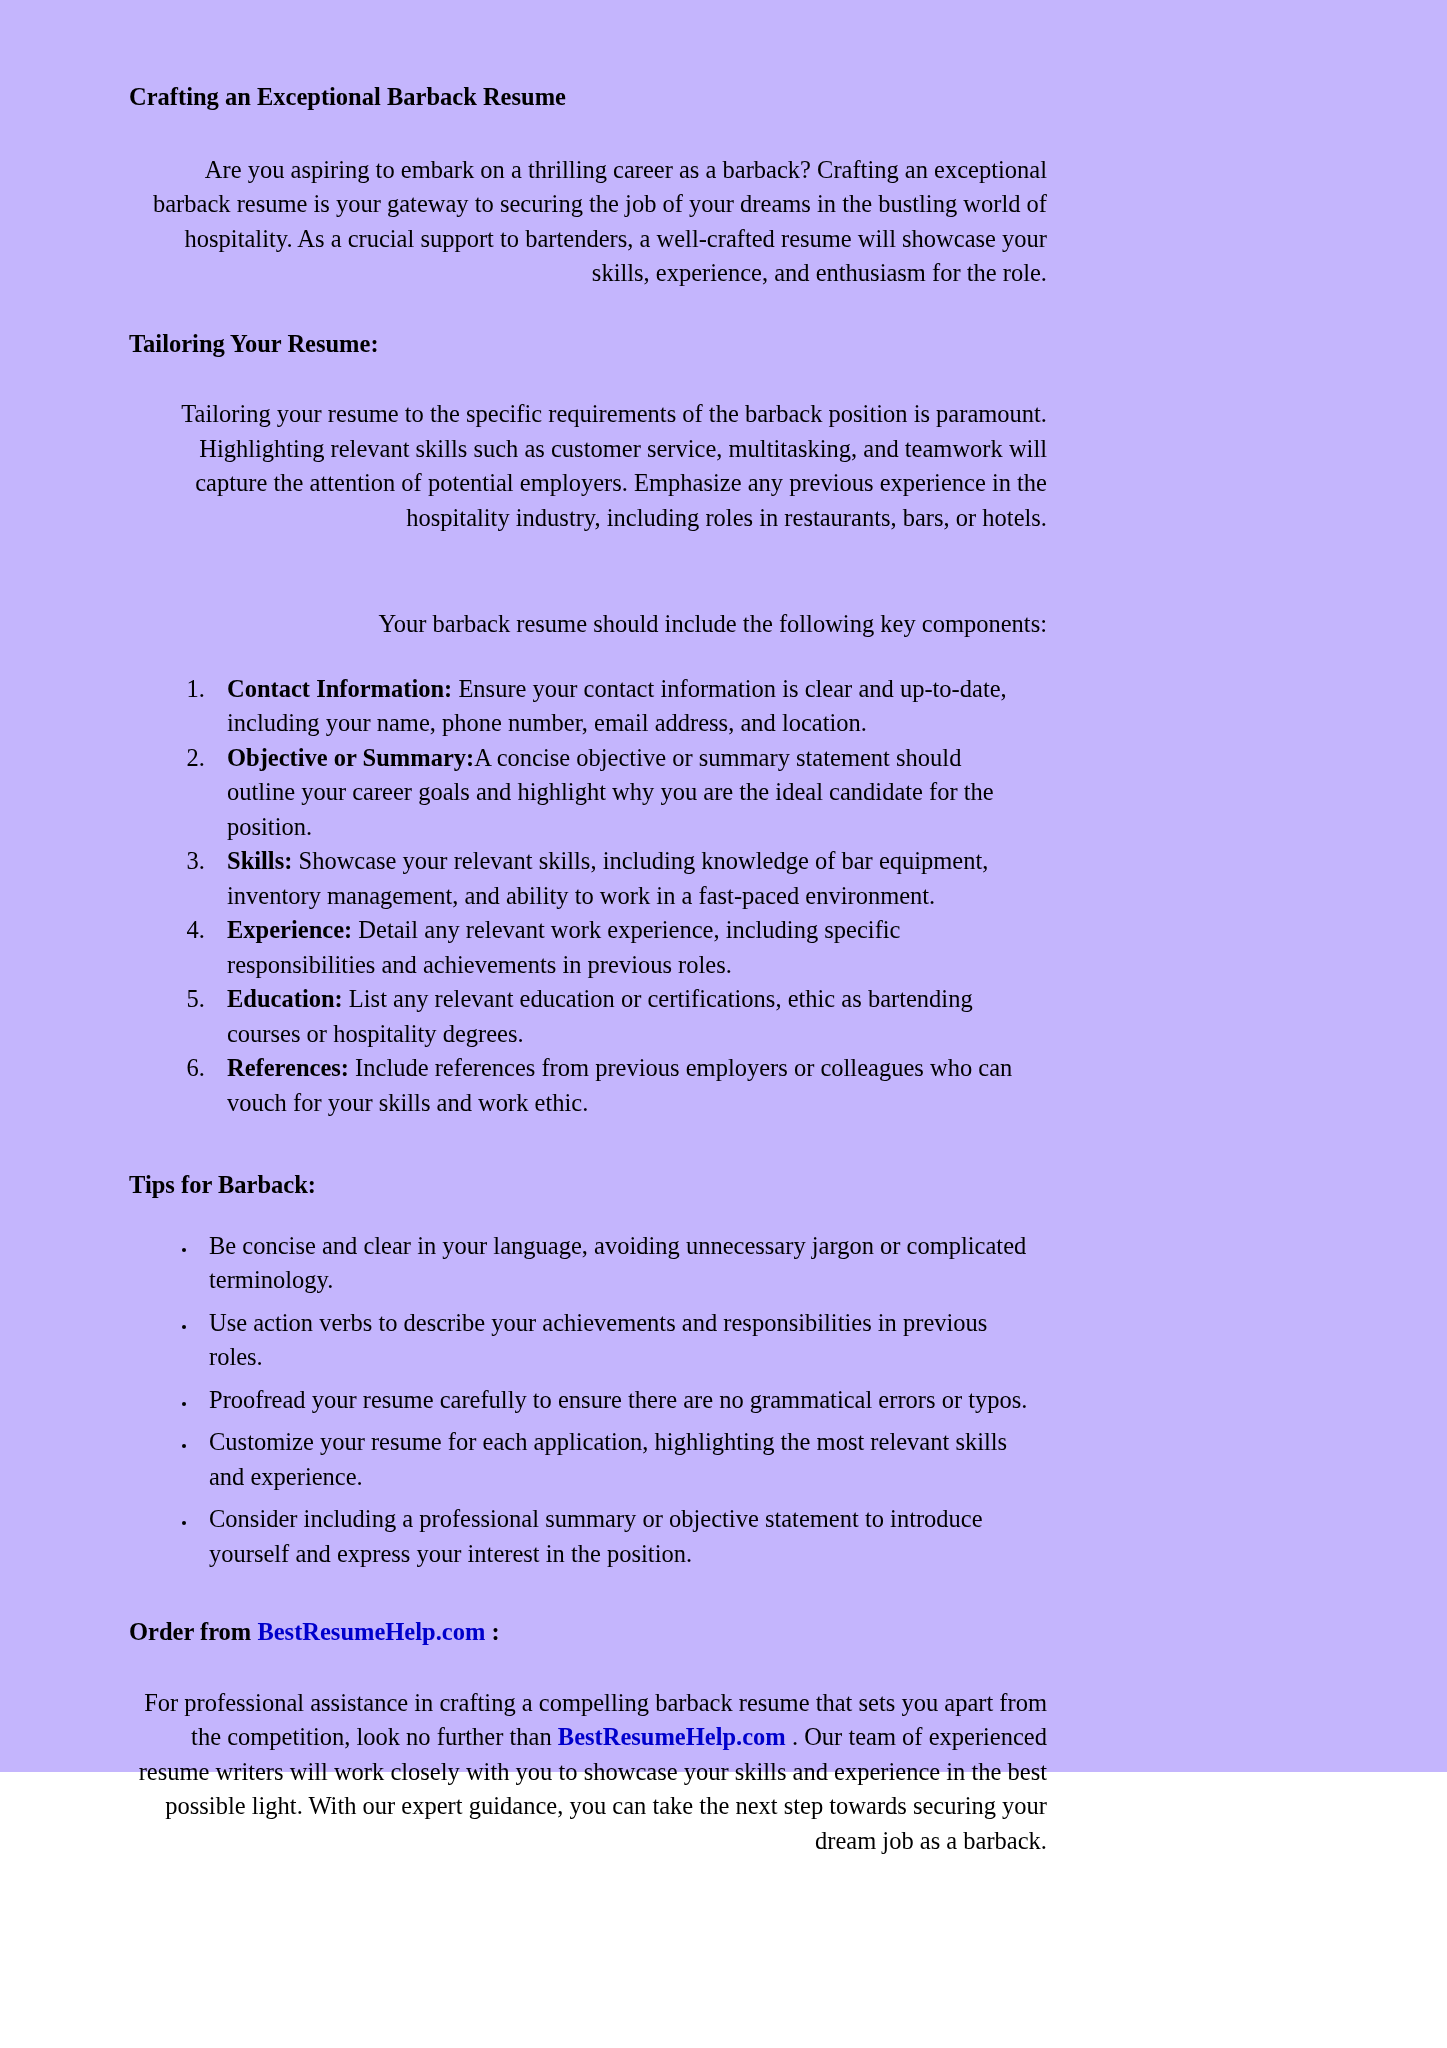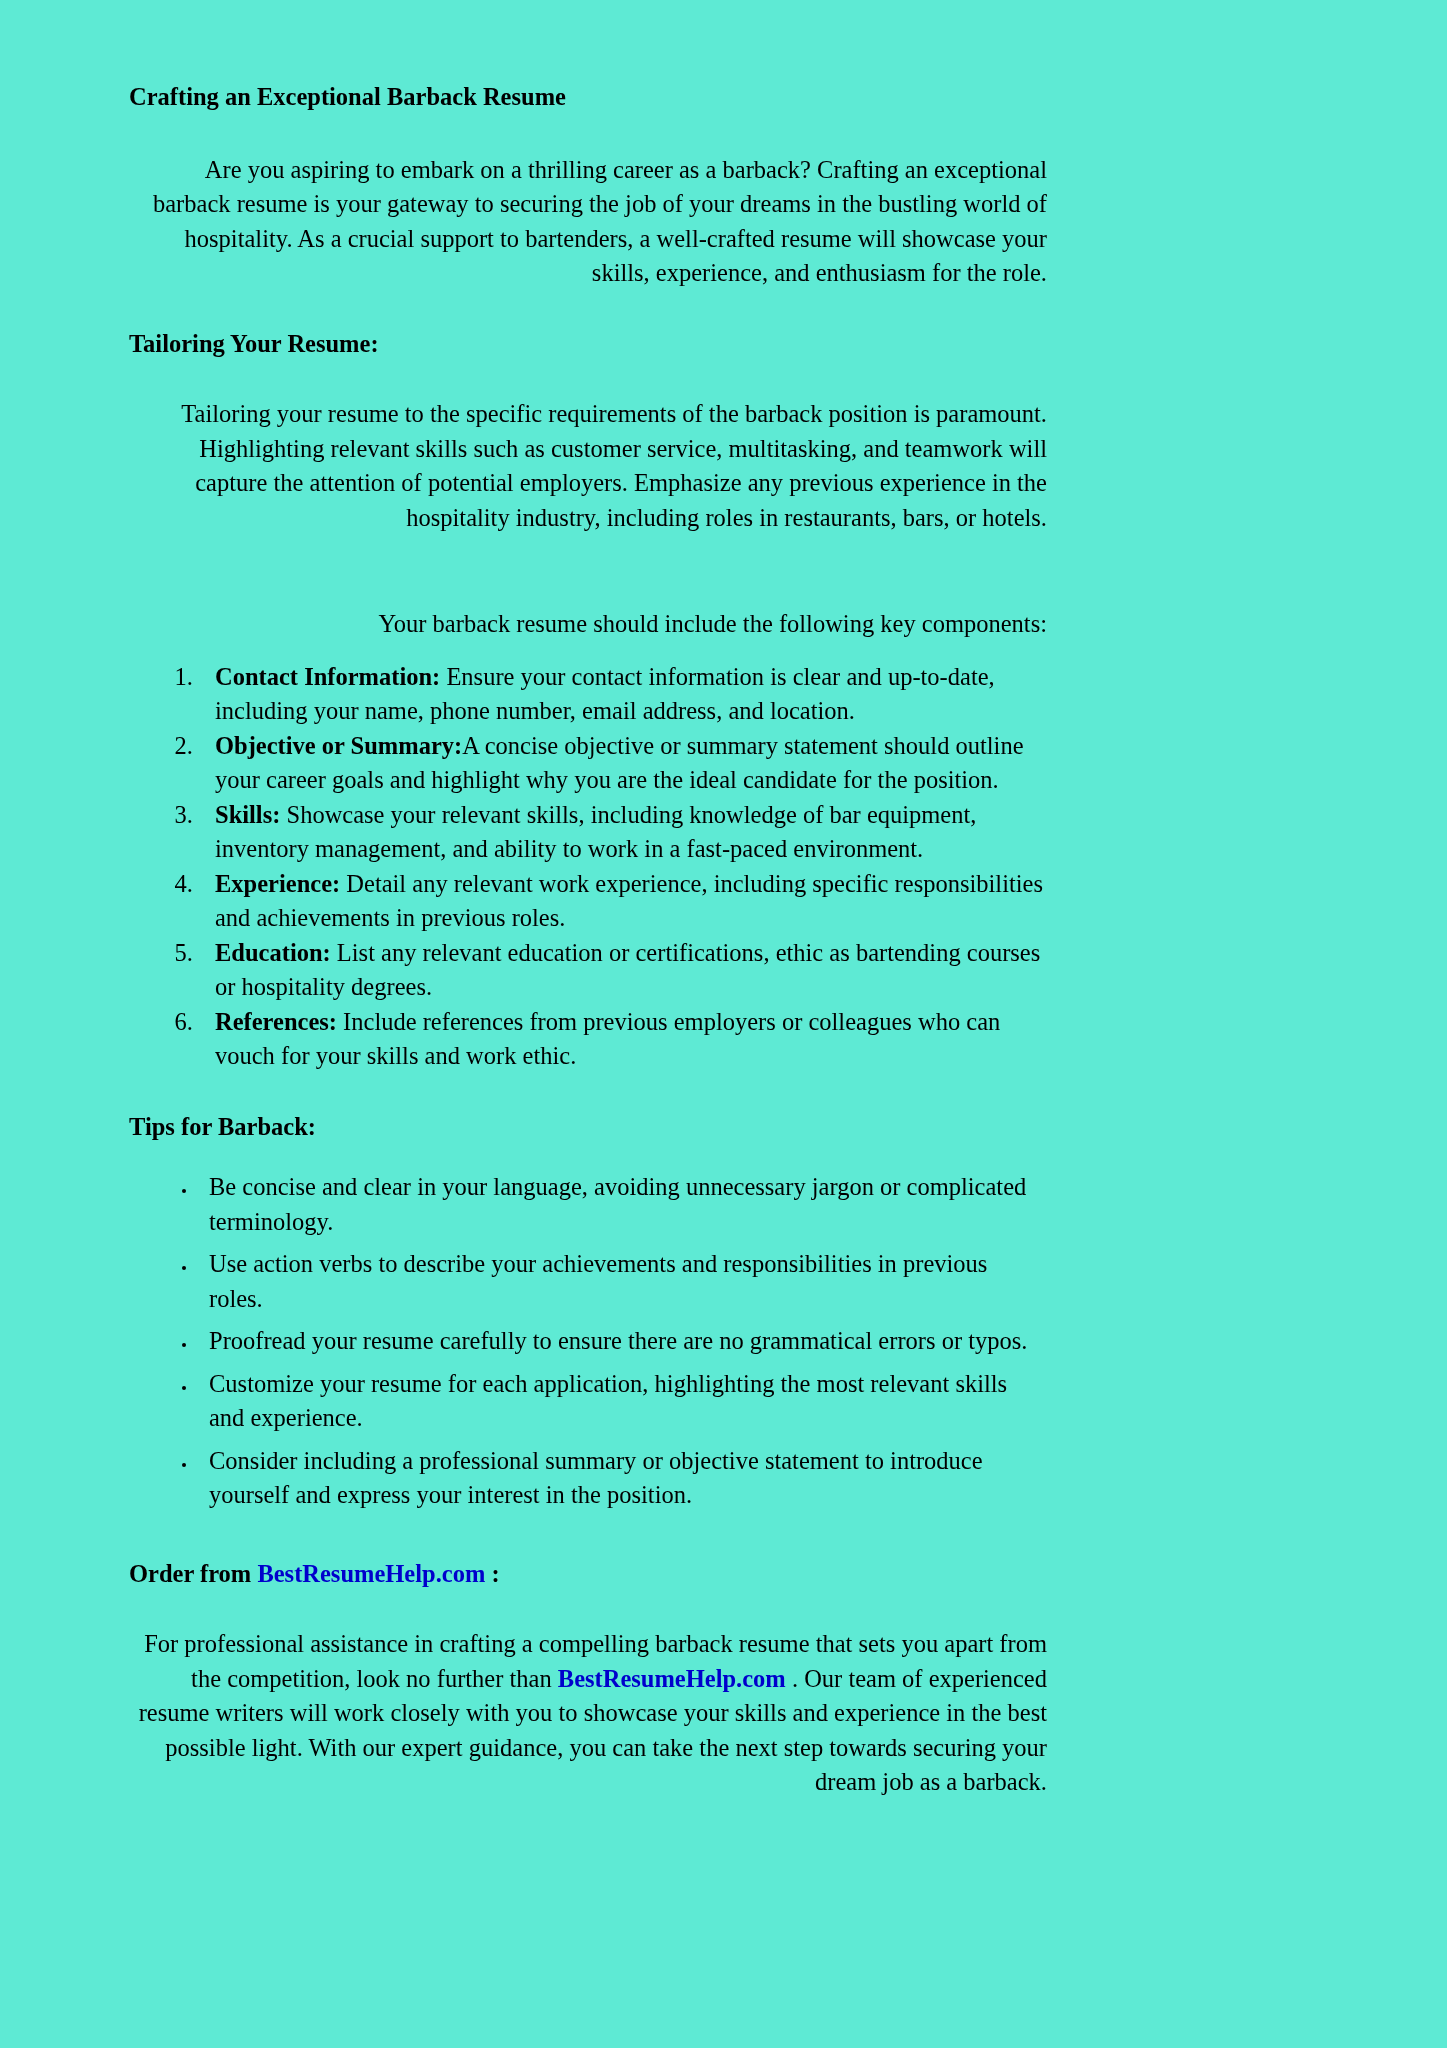--- a/index.html
+++ b/index.html
@@ -10,22 +10,22 @@
   body {
     width: 1447px;
     height: 2048px;
     font-family: "Liberation Serif", "DejaVu Serif", serif;
     color: #000000;
     -webkit-font-smoothing: antialiased;
   }
   .page {
     position: relative;
     width: 1447px;
-    height: 2048px;
-    background: #5eead4;
+    height: 1772px;
+    background: #c4b5fd;
     box-sizing: border-box;
     padding: 80px 0 5px 0;
   }
   .content {
     width: 918px;
     margin-left: 129px;
     font-size: 24.5px;
     line-height: 34.5px;
   }
   h1.doc-heading,
@@ -38,21 +38,21 @@
   p.para {
     margin: 0;
     text-align: right;
     line-height: 34.5px;
   }
   .gap-lg { height: 38px; }
   .gap-md { height: 36px; }
   .gap-sm { height: 18px; }
 
   ol.numlist {
-    margin: 0;
+    margin: 12px;
     padding-left: 70px;
     list-style-position: outside;
     list-style-type: decimal;
   }
   ol.numlist > li {
     line-height: 34.5px;
     padding-left: 16px;
     margin: 0;
   }
   ul.bullist {

